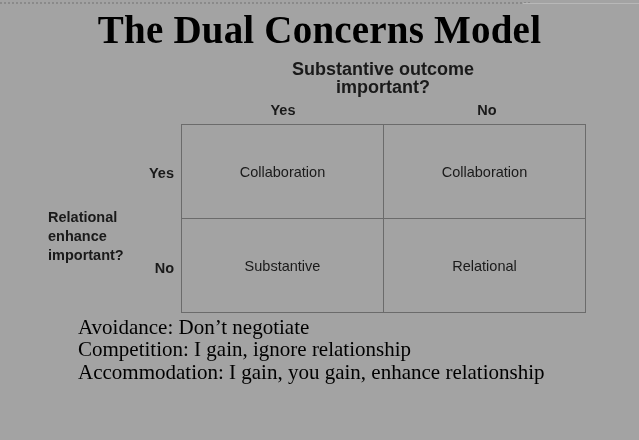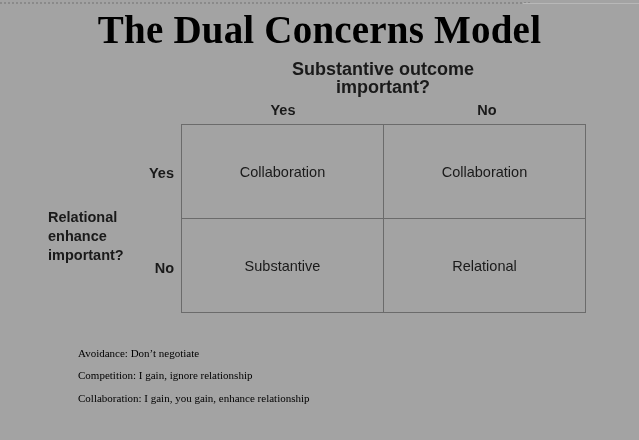--- a/index.html
+++ b/index.html
@@ -126,23 +126,23 @@
     font-size: 14.5px;
     font-weight: normal;
     color: #1a1a1a;
     padding: 0;
   }
 
   
   .legend {
     position: absolute;
     left: 78px;
-    top: 342px;
+    top: 316px;
     font-family: "Liberation Serif", serif;
-    font-size: 11px;
+    font-size: 21px;
     line-height: 22.3px;
     color: #000000;
   }
   .legend-line {
     white-space: nowrap;
   }
 </style>
 </head>
 <body>
 
@@ -179,16 +179,16 @@
       <tr>
         <td>Substantive</td>
         <td>Relational</td>
       </tr>
     </tbody>
   </table>
 
   <div class="legend">
     <div class="legend-line">Avoidance: Don’t negotiate</div>
     <div class="legend-line">Competition: I gain, ignore relationship</div>
-    <div class="legend-line">Collaboration: I gain, you gain, enhance relationship</div>
+    <div class="legend-line">Accommodation: I gain, you gain, enhance relationship</div>
   </div>
 
 </div>
 
 </body></html>

